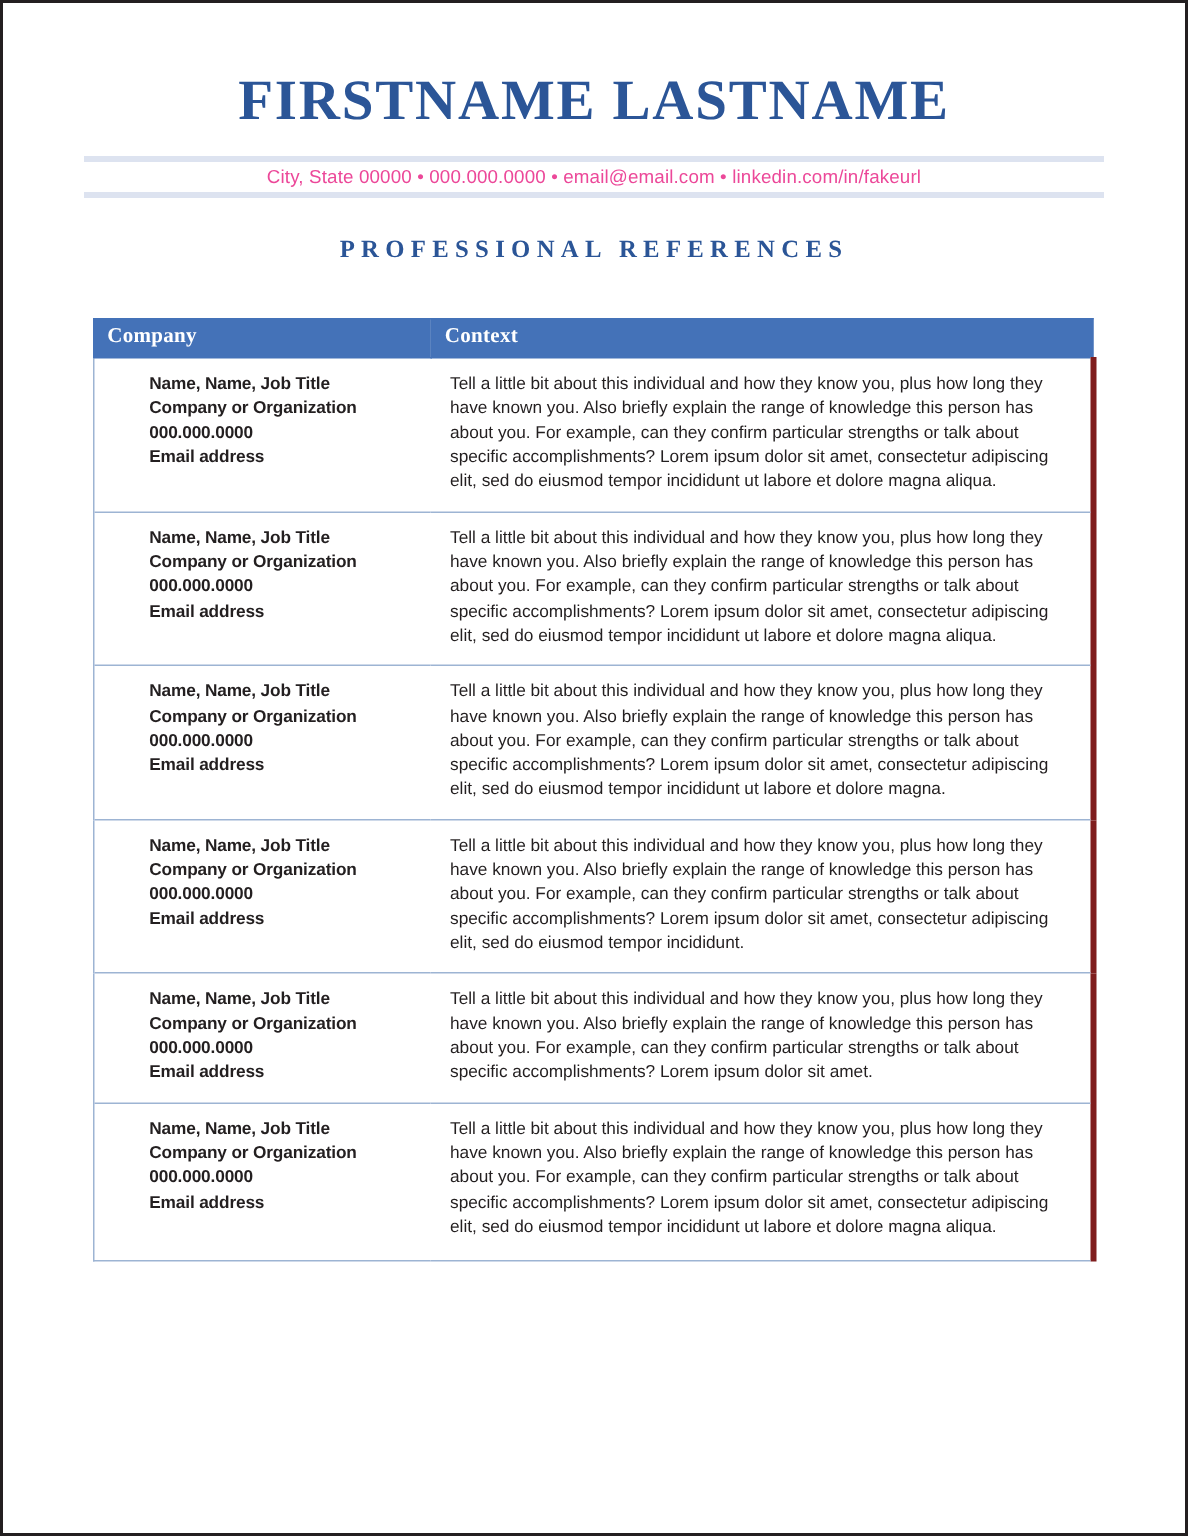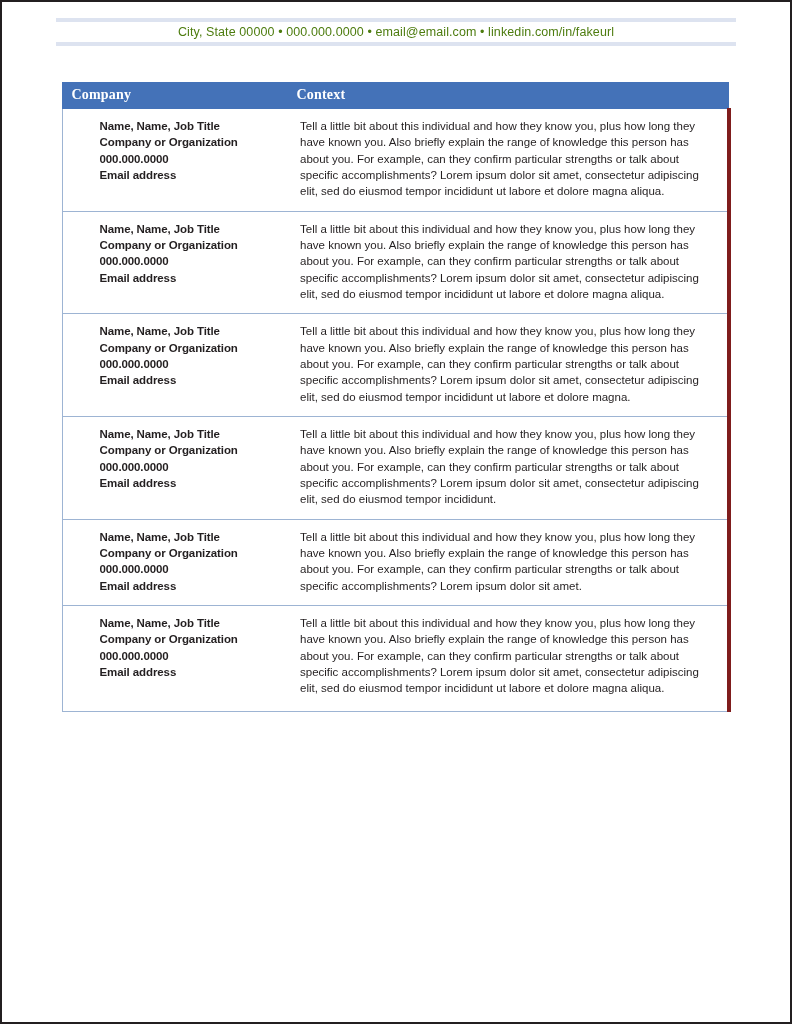--- a/index.html
+++ b/index.html
@@ -48,21 +48,21 @@
     margin: 0 auto;
     width: 680px;
   }
   .rule-top { margin-top: 16px; }
   .rule-bottom { margin-top: 0; }
 
   .contact-line {
     text-align: center;
     font-family: "Liberation Sans", sans-serif;
     font-size: 12.5px;
-    color: #4d7c0f;
+    color: #ec4899;
     padding: 3px 0 3px 0;
     letter-spacing: 0.1px;
     white-space: nowrap;
   }
 
   .section-heading {
     text-align: center;
     font-family: "Liberation Serif", serif;
     font-weight: bold;
     font-size: 16.5px;
@@ -131,27 +131,29 @@
     padding-right: 14px;
   }
   .contact-cell div { white-space: nowrap; }
 </style>
 </head>
 <body>
 
 <div class="page">
   <div class="inner">
 
+    <h1 class="name-title">FIRSTNAME LASTNAME</h1>
 
     <div class="rule rule-top"></div>
 
     <div class="contact-line">City, State 00000 • 000.000.0000 • email@email.com • linkedin.com/in/fakeurl</div>
 
     <div class="rule rule-bottom"></div>
 
+    <h2 class="section-heading">PROFESSIONAL REFERENCES</h2>
 
     <div class="table-wrap">
       <table class="refs">
         <thead>
           <tr>
             <th class="col-contact">Company</th>
             <th class="col-context">Context</th>
           </tr>
         </thead>
         <tbody>

